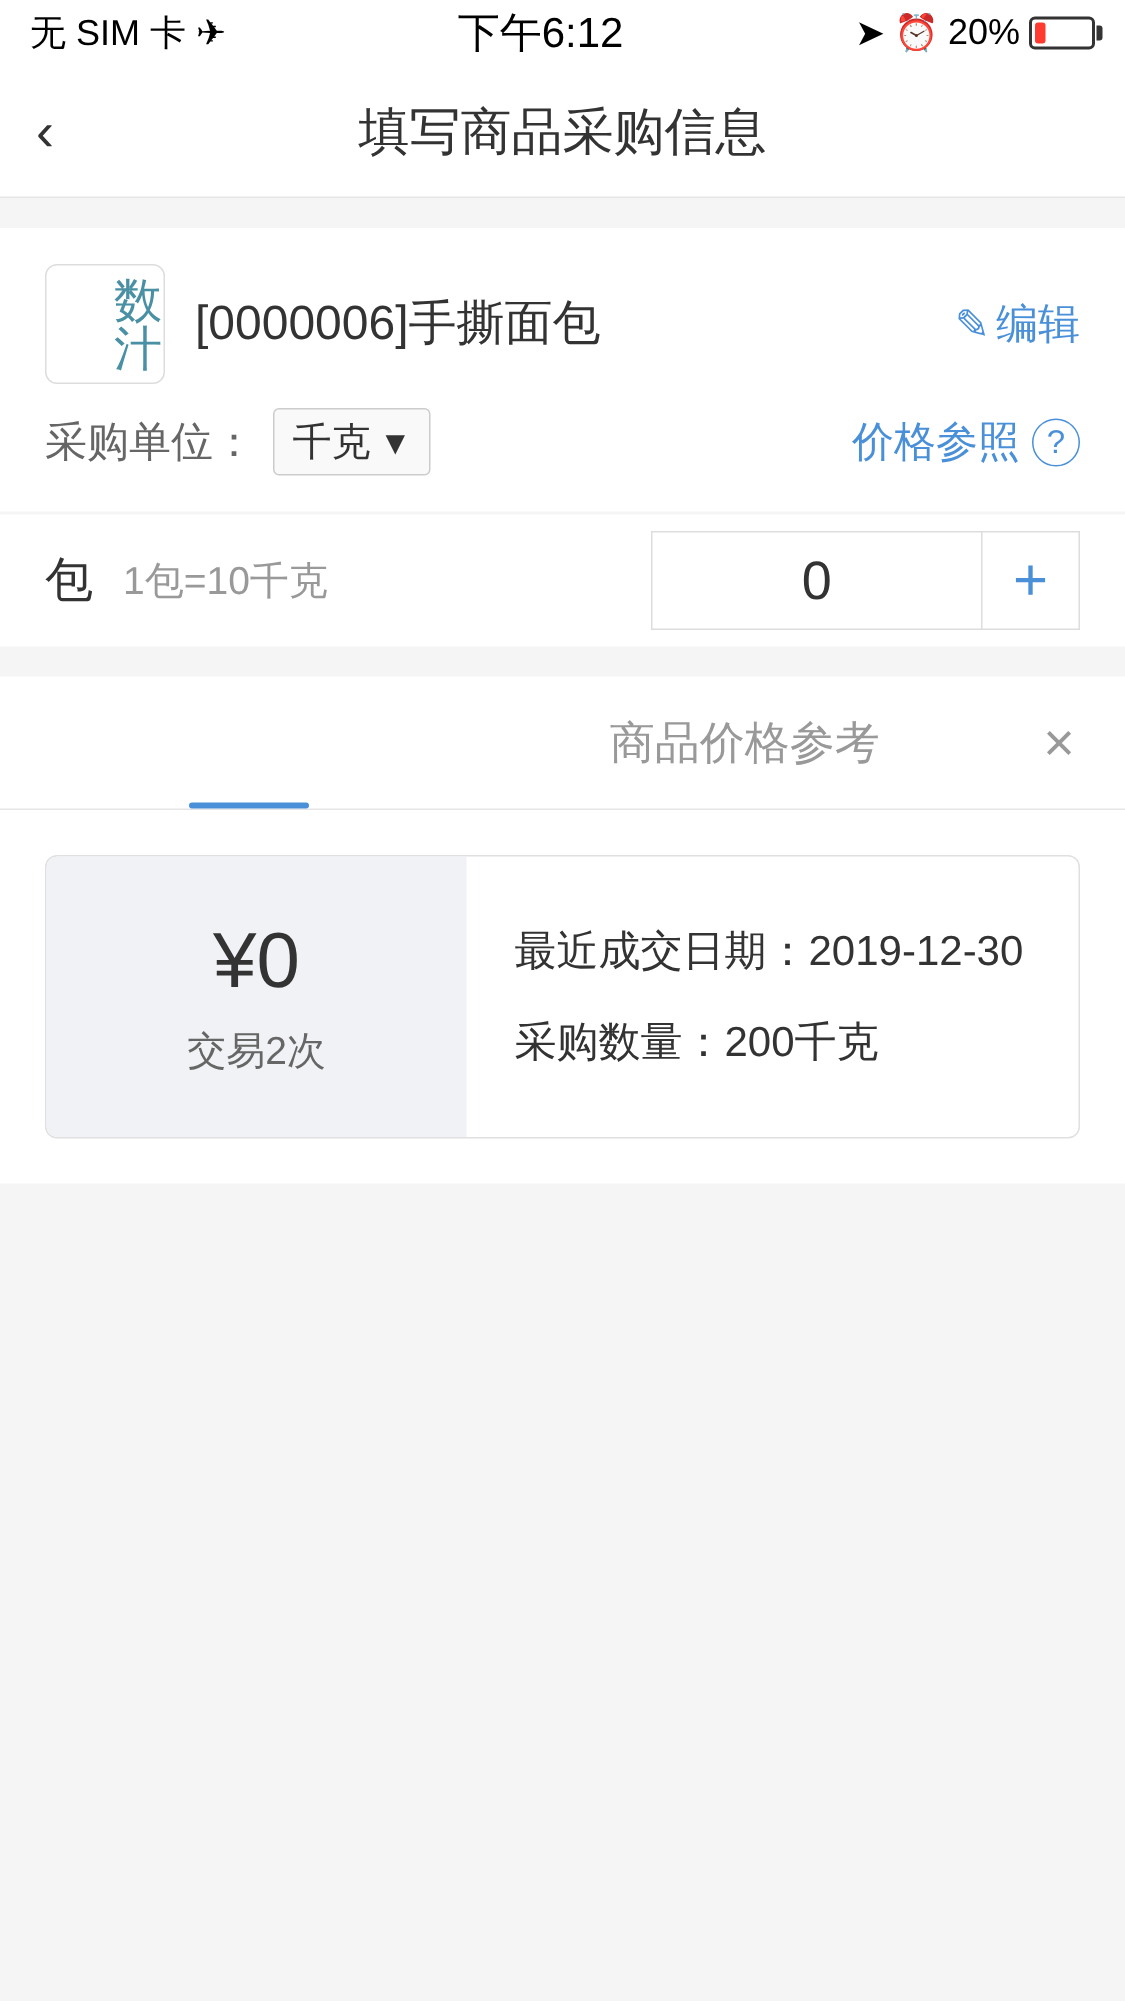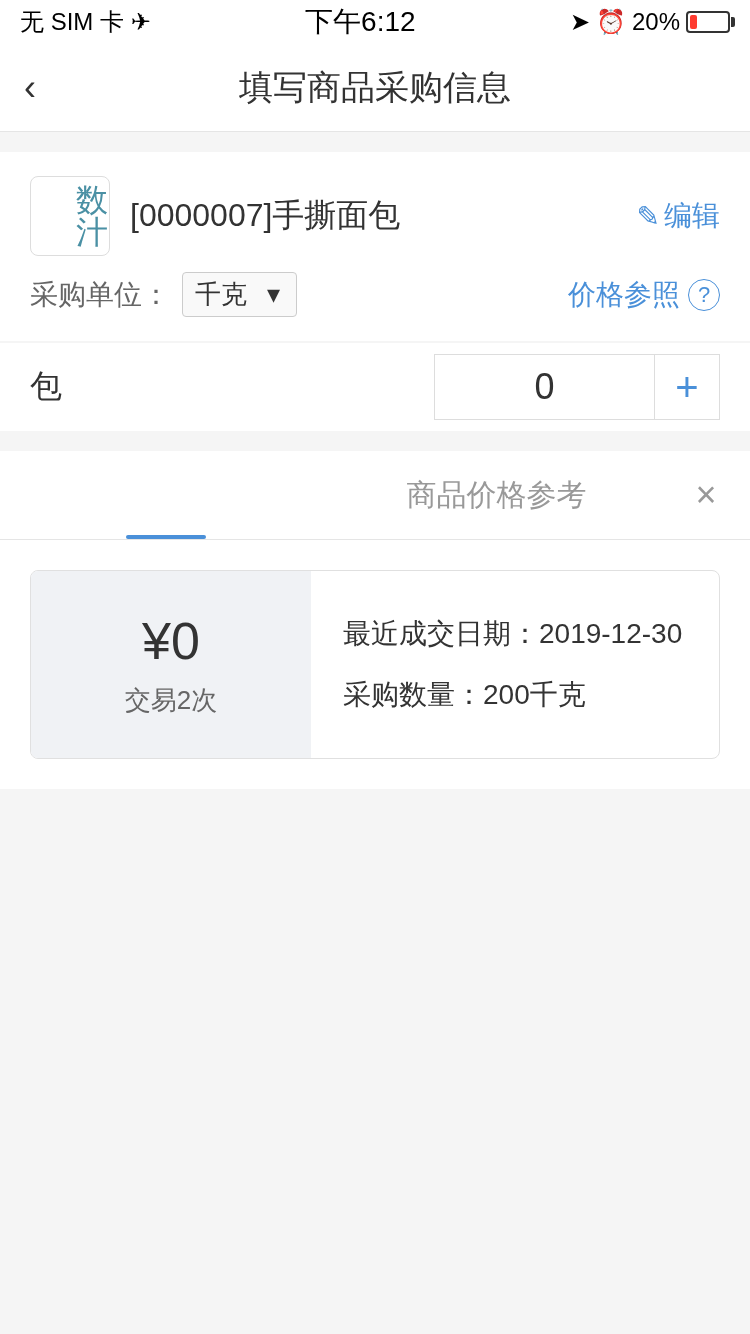--- a/index.html
+++ b/index.html
@@ -144,21 +144,21 @@
     }
     .unit-select {
       border: 1px solid #ccc;
       border-radius: 4px;
       padding: 4px 16px 4px 12px;
       font-size: 26px;
       color: #333;
       background: #f9f9f9;
       display: flex;
       align-items: center;
-      gap: 20px;
+      gap: 10px;
       cursor: pointer;
     }
     .price-ref {
       color: #4a90d9;
       font-size: 28px;
       display: flex;
       align-items: center;
       gap: 8px;
       cursor: pointer;
     }
@@ -325,21 +325,21 @@
   <div class="nav-back">‹</div>
   <div class="nav-title">填写商品采购信息</div>
 </div>
 
 <div class="product-card">
   <div class="product-top">
     <div class="product-info">
       <div class="product-icon">
         <div class="owl-logo">数汁</div>
       </div>
-      <div class="product-name">[0000007]手撕面包</div>
+      <div class="product-name">[0000006]手撕面包</div>
     </div>
     <div class="edit-link">
       <span>✎</span>
       <span>编辑</span>
     </div>
   </div>
   <div class="product-bottom">
     <div class="unit-row">
       <span>采购单位：</span>
       <div class="unit-select">
@@ -349,20 +349,21 @@
     </div>
     <div class="price-ref">
       <span>价格参照</span>
       <span style="border:1px solid #4a90d9;border-radius:50%;width:32px;height:32px;display:flex;align-items:center;justify-content:center;font-size:22px;">?</span>
     </div>
   </div>
 </div>
 
 <div class="quantity-row">
   <span class="unit-badge">包</span>
+  <span class="unit-hint">1包=10千克</span>
   <div class="qty-input-wrap">
     <input class="qty-input" type="text" value="0" style="">
     <div class="qty-plus">+</div>
   </div>
 </div>
 
 <div class="tab-bar">
   <div class="tab-item active">
     <div class="tab-underline"></div>
   </div>

